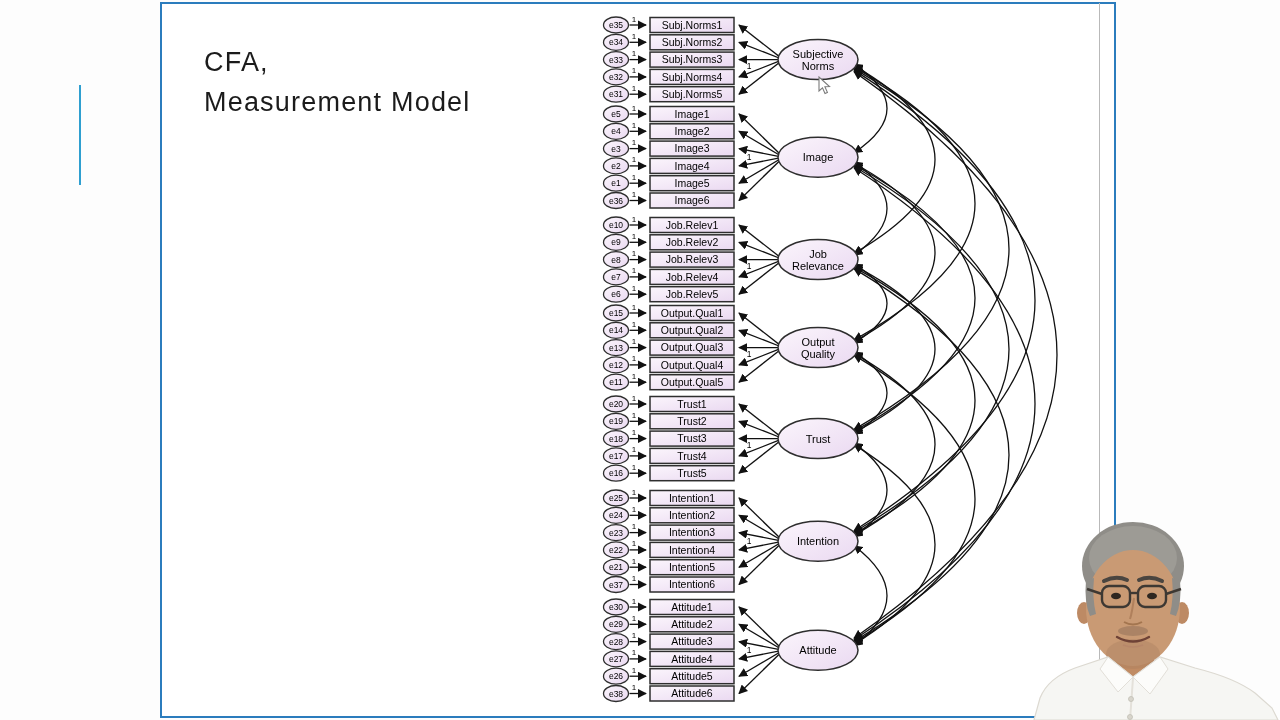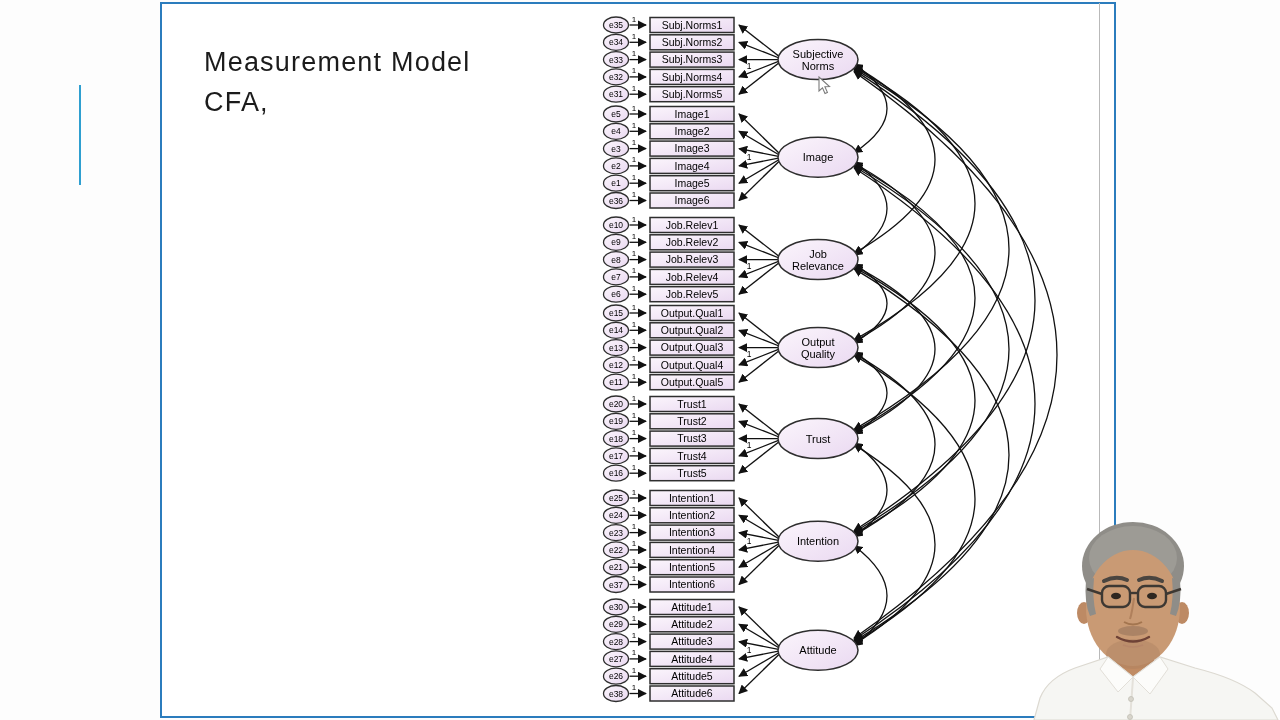--- a/index.html
+++ b/index.html
@@ -19,22 +19,22 @@
 </head>
 <body>
 
 <div class="stage">
 
   <div class="slide"></div>
   <div class="divider"></div>
   <div class="accent"></div>
 
   <div class="title">
+    <div>CFA,</div>
     <div>Measurement Model</div>
-    <div>CFA,</div>
   </div>
 
   <svg id="diagram-svg" width="1280" height="720" viewBox="0 0 1280 720">
     <defs>
       <marker id="arr" viewBox="0 0 10 10" refX="9" refY="5" markerWidth="7" markerHeight="7" orient="auto-start-reverse">
         <path d="M0 0 L10 5 L0 10 Z" fill="#111"></path>
       </marker>
       <linearGradient id="shapeGrad" x1="0" y1="0" x2="1" y2="1">
         <stop offset="0" stop-color="#fbf5fc"></stop>
         <stop offset="1" stop-color="#ead9f1"></stop>

